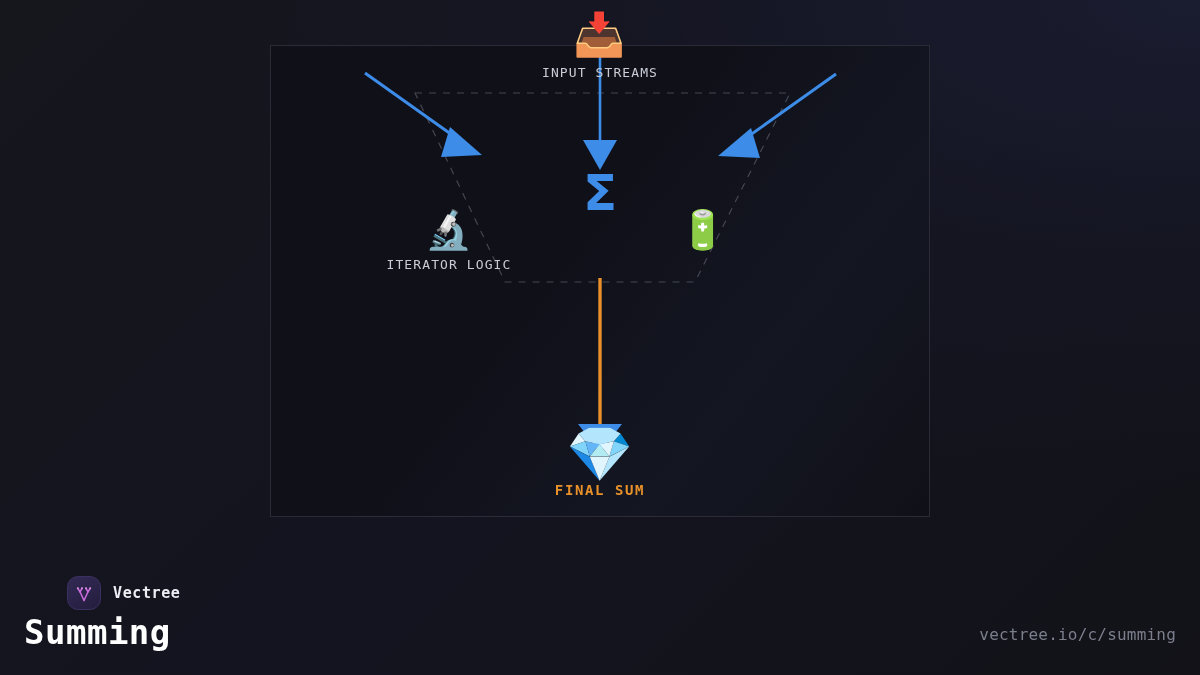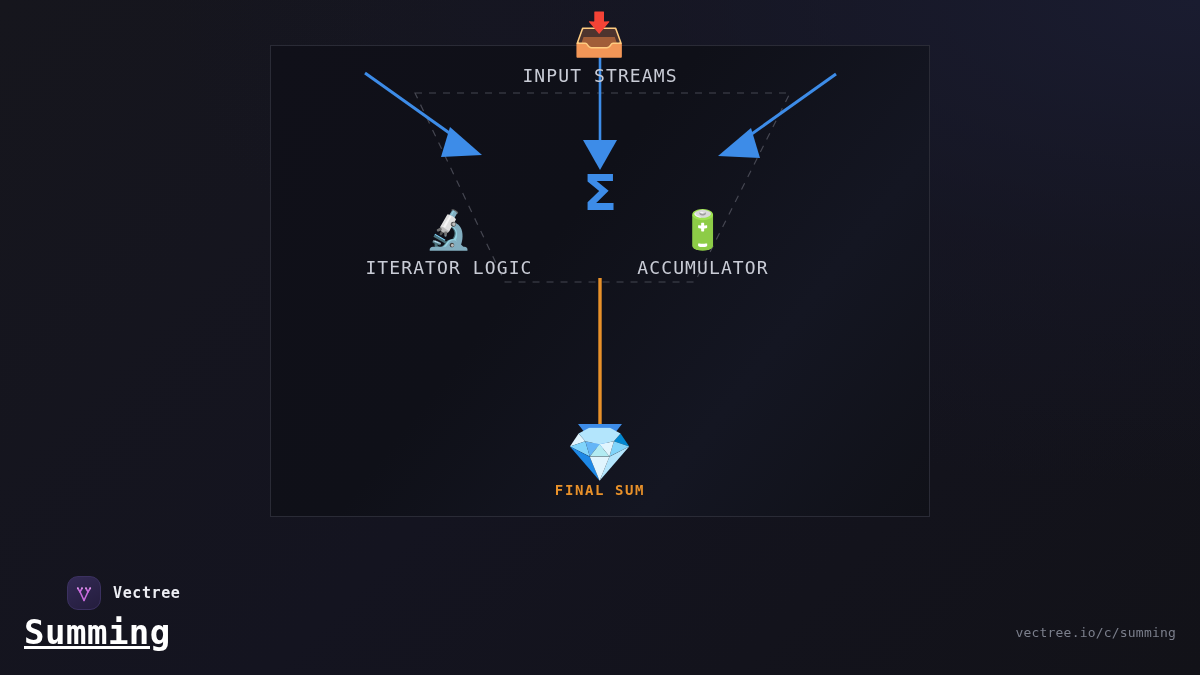--- a/index.html
+++ b/index.html
@@ -50,21 +50,21 @@
     width: 260px;
   }
   .node .glyph {
     line-height: 1;
     display: block;
     font-family: "DejaVu Sans", "Liberation Sans", sans-serif;
   }
   .node .caption {
     display: block;
     font-family: "DejaVu Sans Mono", "Liberation Mono", monospace;
-    font-size: 18px;
+    font-size: 13px;
     letter-spacing: 1.1px;
     white-space: nowrap;
   }
 
   #node-input       { left: 600px; top: 14px; }
   #node-input .glyph   { font-size: 42px; }
   #node-input .caption { margin-top: 9px; color: #c9ccd6; }
 
   #node-iterator    { left: 600px; top: 168px; }
   #node-iterator .glyph   { font-size: 50px; color: #3d8ce8; font-weight: 700;
@@ -111,27 +111,26 @@
     color: #edeef4;
   }
   .page-title {
     position: absolute;
     left: 24px;
     top: 612px;
     font-size: 34px;
     font-weight: 700;
     letter-spacing: 0.5px;
     color: #ffffff;
-    text-decoration: underline;
   }
   .footer-url {
     position: absolute;
     right: 24px;
     top: 625px;
-    font-size: 13px;
+    font-size: 16px;
     color: #7b7f8c;
     letter-spacing: 0.2px;
   }
 </style>
 </head>
 <body>
 
 <div class="panel"></div>
 
 <svg class="stage" viewBox="0 0 1200 675" xmlns="http://www.w3.org/2000/svg">
@@ -168,21 +167,20 @@
   <span class="glyph">Σ</span>
 </div>
 
 <div class="node" id="node-precision">
   <span class="glyph">🔬</span>
   <span class="caption">ITERATOR LOGIC</span>
 </div>
 
 <div class="node" id="node-accumulator">
   <span class="glyph">🔋</span>
-  <span class="caption">ACCUMULATOR</span>
 </div>
 
 <div class="node" id="node-final">
   <span class="glyph">💎</span>
   <span class="caption">FINAL SUM</span>
 </div>
 
 <div class="footer-brand">
   <div class="logo">
     <svg width="20" height="20" viewBox="0 0 24 24" xmlns="http://www.w3.org/2000/svg">

